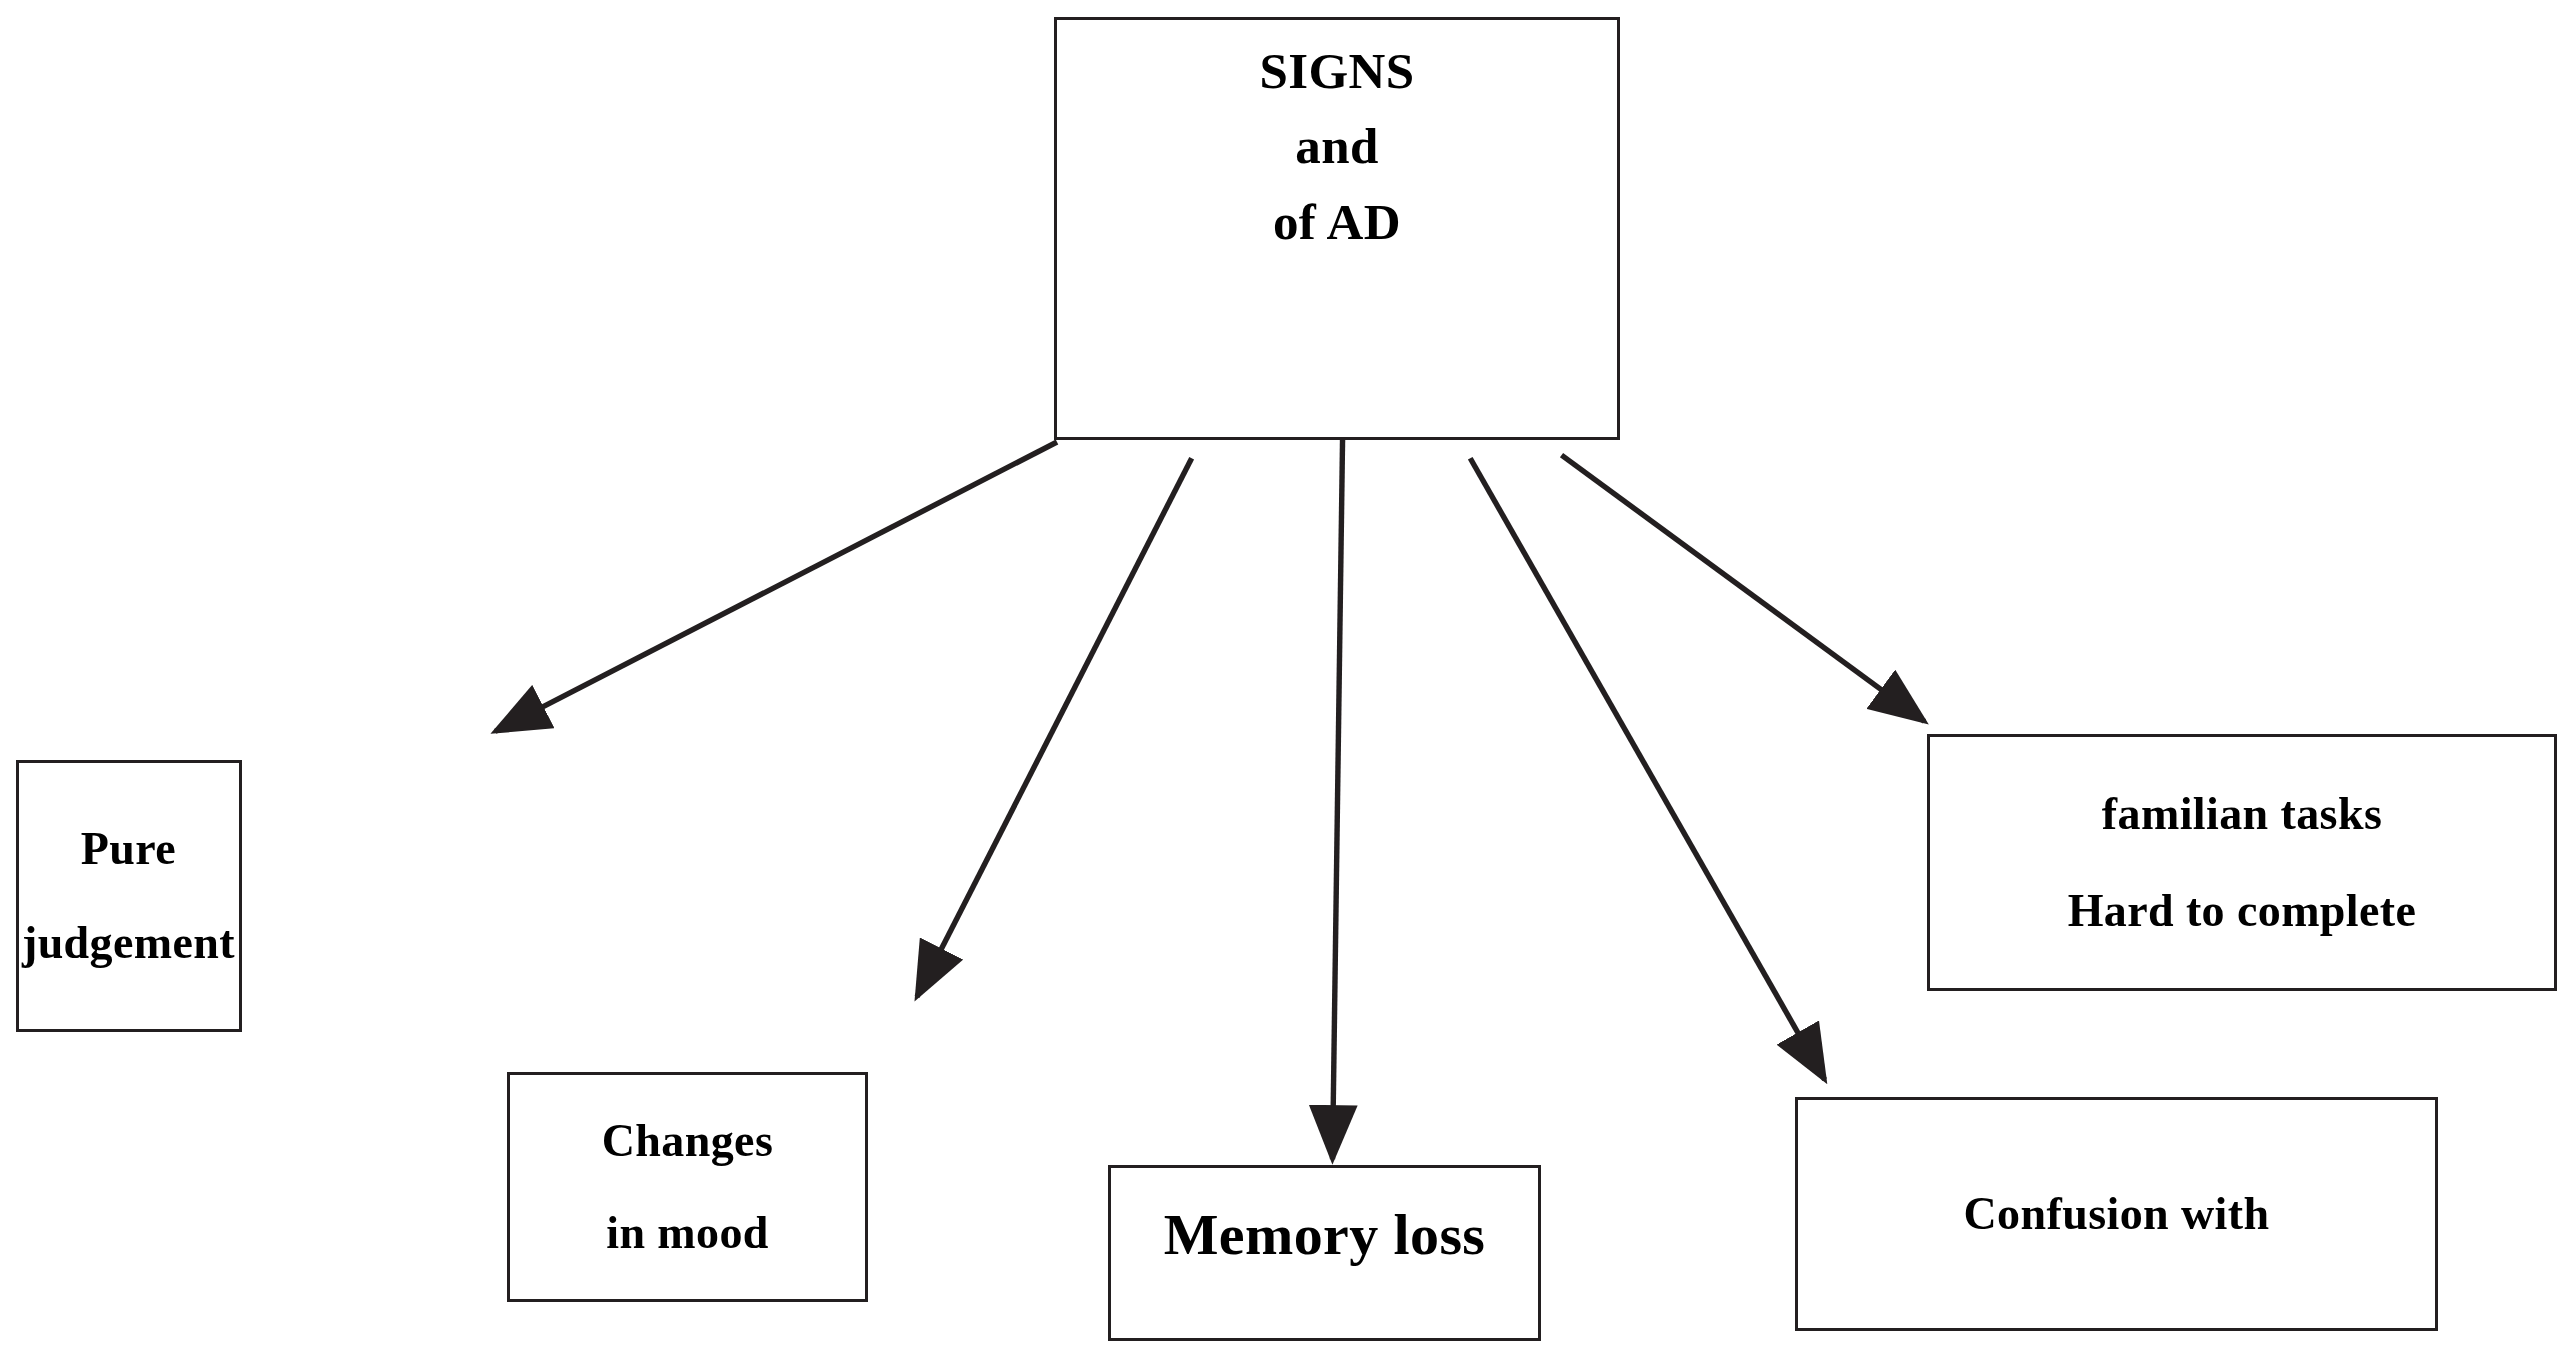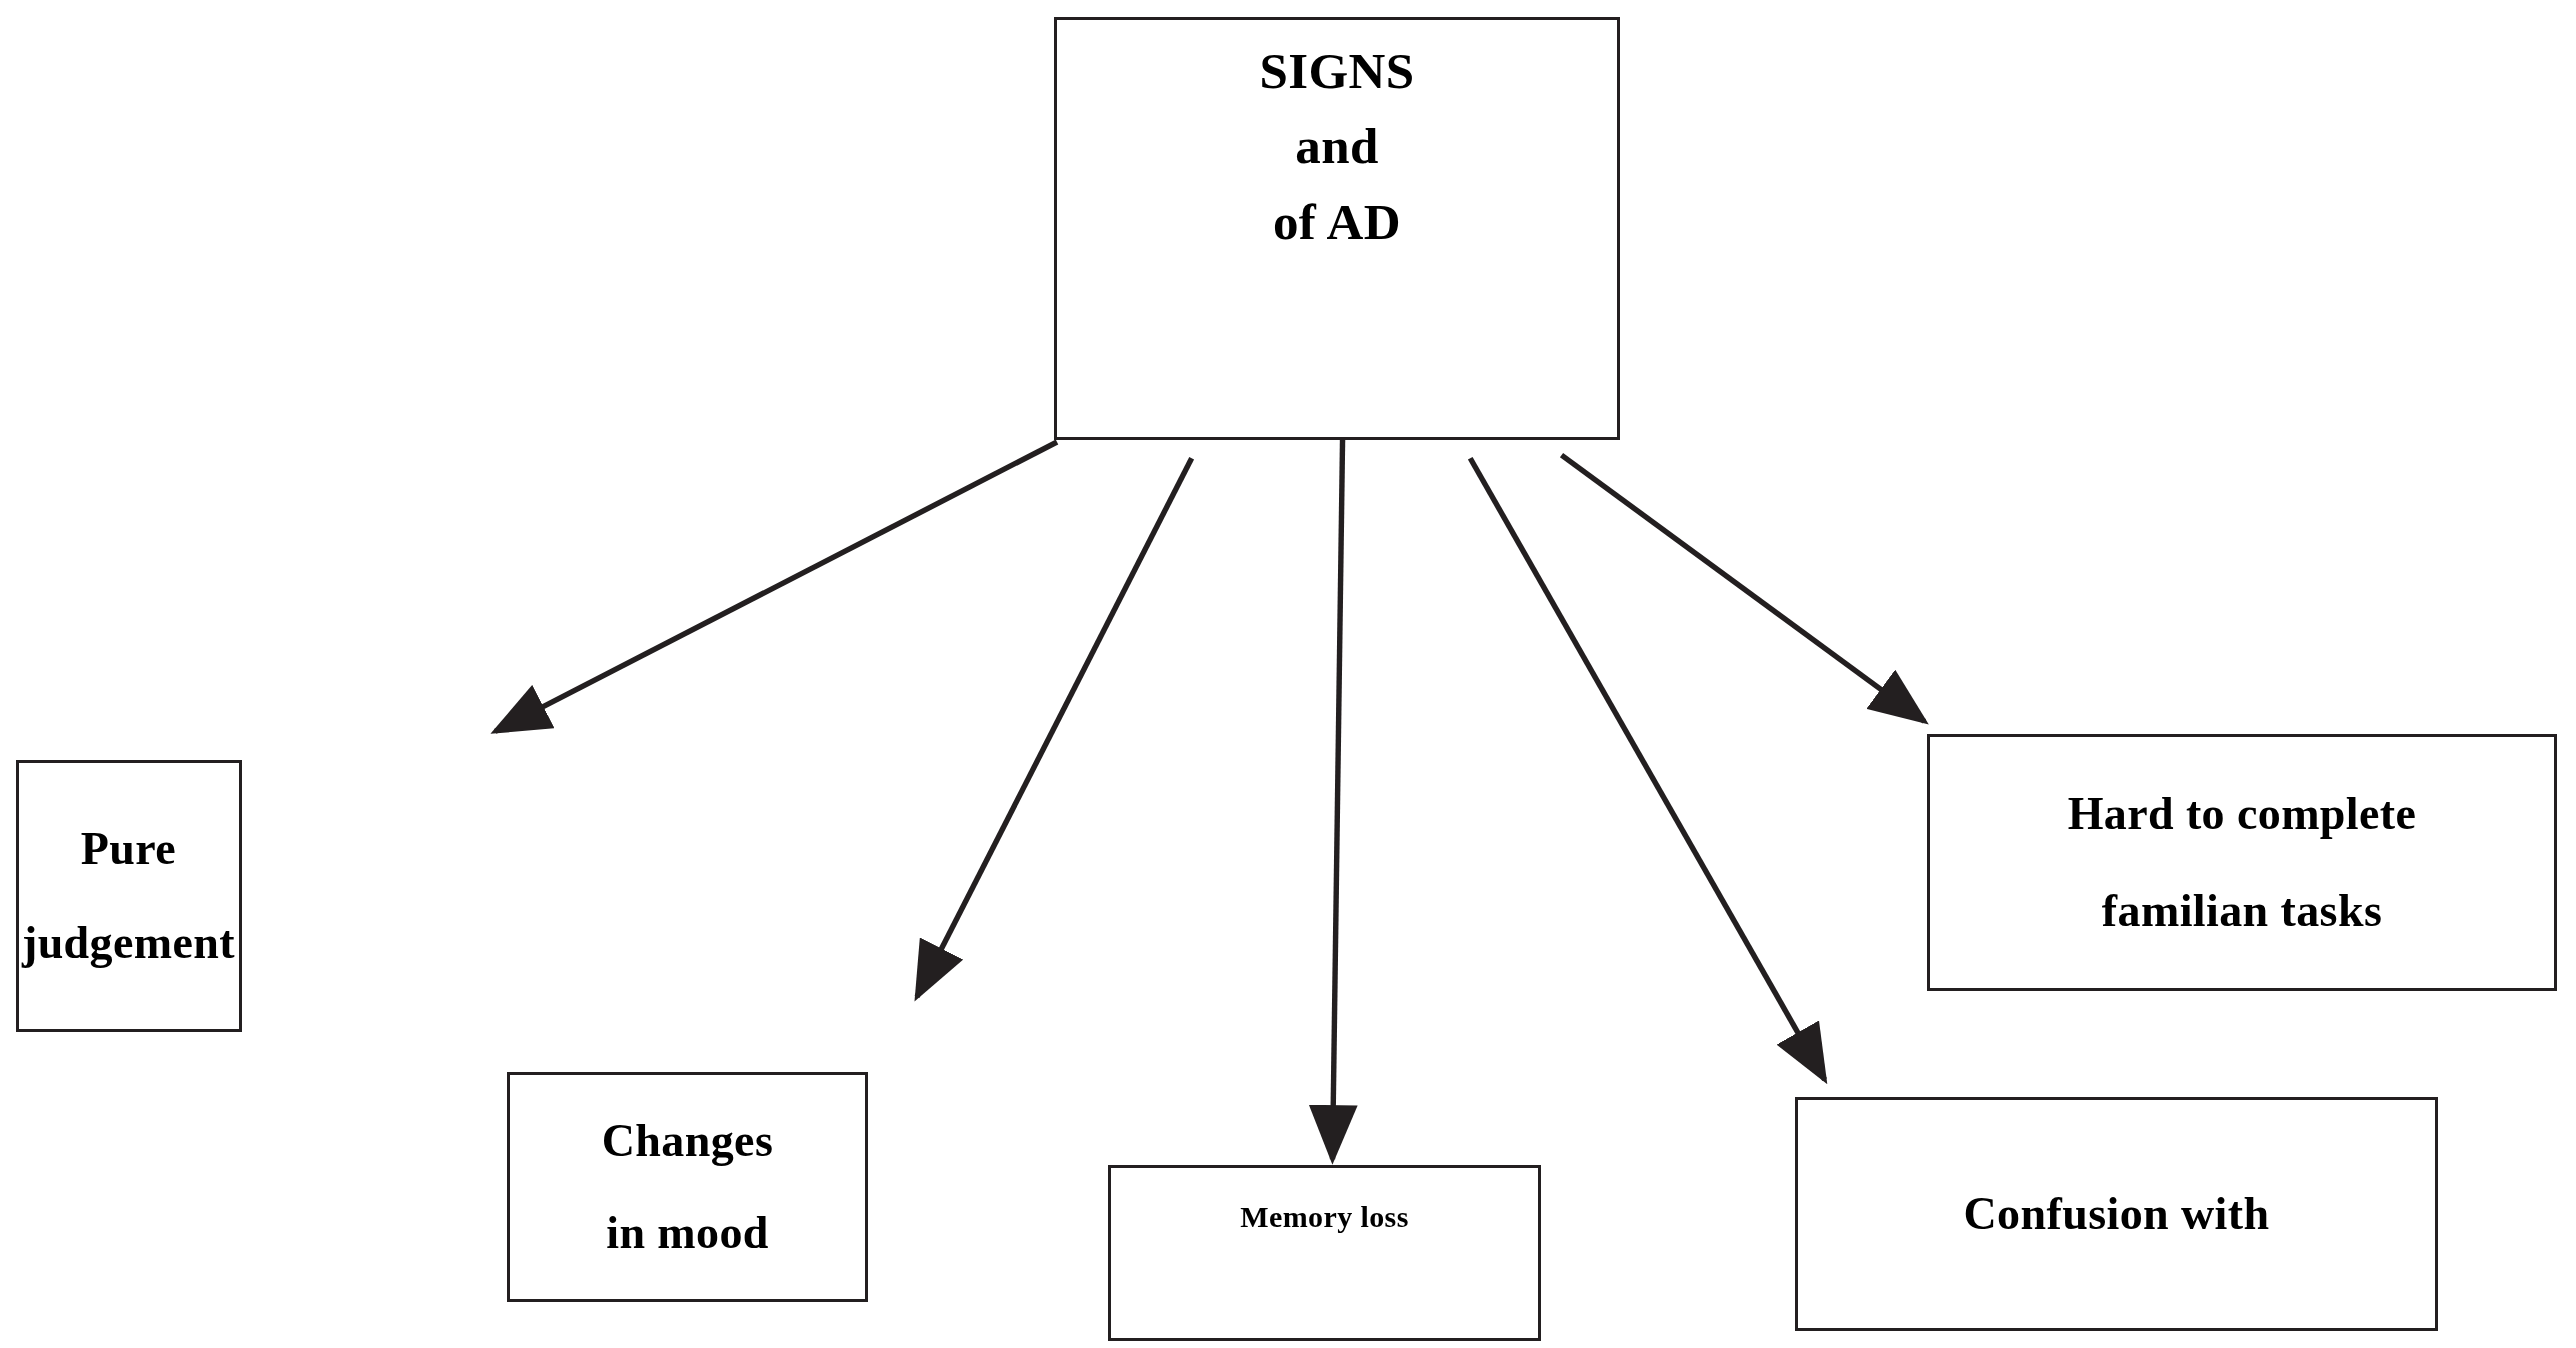--- a/index.html
+++ b/index.html
@@ -74,21 +74,21 @@
     height: 230px;
     font-size: 46px;
   }
   #node-changes-in-mood .node-line { line-height: 2.0; }
 
   #node-memory-loss {
     left: 1108px;
     top: 1165px;
     width: 433px;
     height: 176px;
-    font-size: 30px;
+    font-size: 58px;
     justify-content: flex-start;
     padding-top: 29px;
   }
   #node-memory-loss .node-line { line-height: 1.3; }
 
   #node-confusion {
     left: 1795px;
     top: 1097px;
     width: 643px;
     height: 234px;
@@ -146,18 +146,18 @@
 
   <div class="node" id="node-memory-loss">
     <span class="node-line">Memory loss</span>
   </div>
 
   <div class="node" id="node-confusion">
     <span class="node-line">Confusion with</span>
   </div>
 
   <div class="node" id="node-hard-tasks">
+    <span class="node-line">familian tasks</span>
     <span class="node-line">Hard to complete</span>
-    <span class="node-line">familian tasks</span>
   </div>
 
 </div>
 
 
 </body></html>

